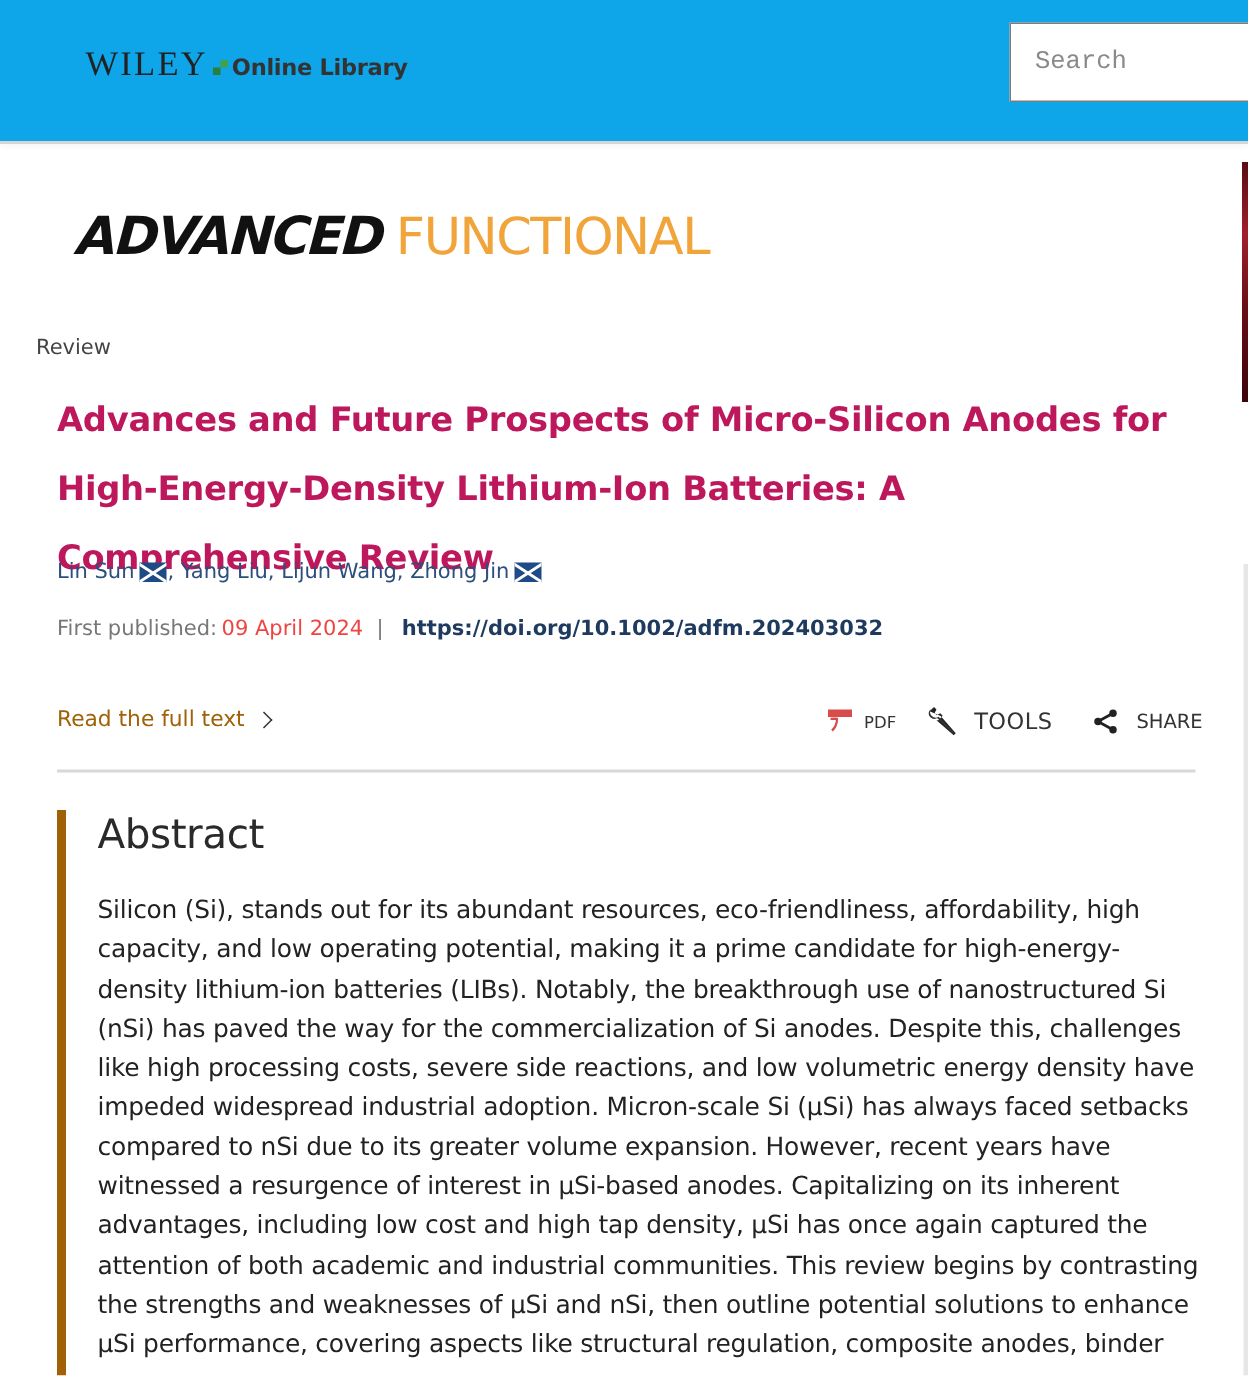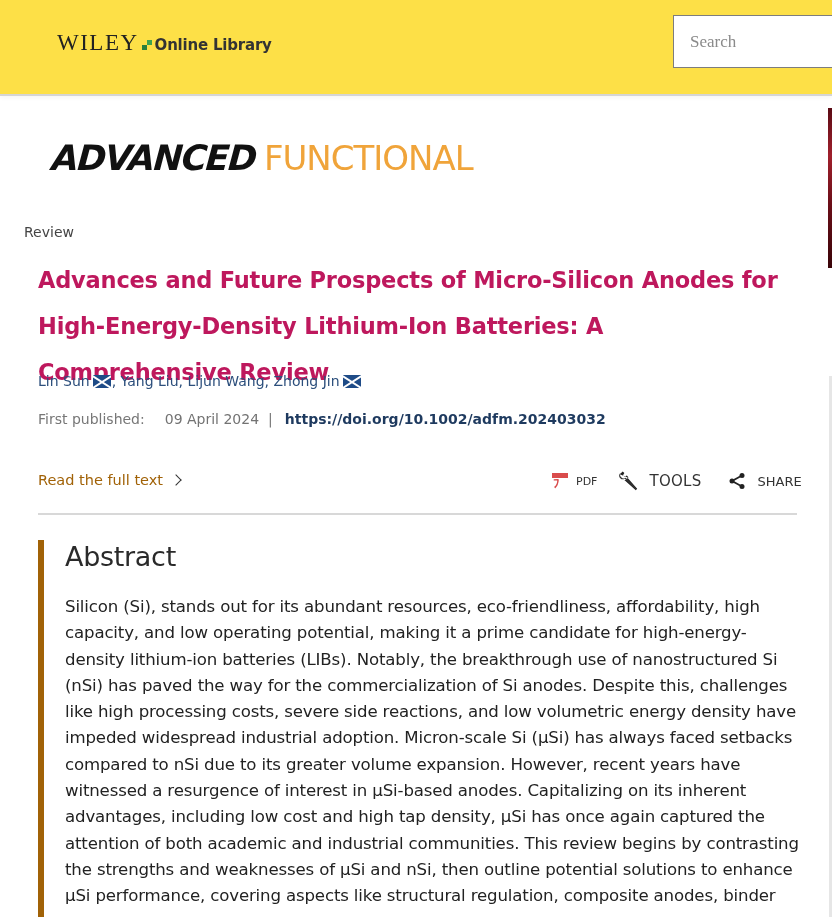--- a/index.html
+++ b/index.html
@@ -1,29 +1,29 @@
 <!DOCTYPE html>
 <html><head>
   <meta charset="utf-8">
   <style>
     * { box-sizing: border-box; margin: 0; padding: 0; }
     html, body { width: 832px; height: 917px; overflow: hidden; background: #ffffff; }
     body { font-family: "DejaVu Sans", "Liberation Sans", sans-serif; color: #1c1d1e; position: relative; }
 
-    .topbar { position: absolute; left: 0; top: 0; width: 832px; height: 96px; background: #fde047; border-bottom: 2px solid #d5d5d5; box-shadow: 0 2px 4px rgba(0,0,0,0.04); }
+    .topbar { position: absolute; left: 0; top: 0; width: 832px; height: 96px; background: #0ea5e9; border-bottom: 2px solid #d5d5d5; box-shadow: 0 2px 4px rgba(0,0,0,0.04); }
     .wiley-logo { position: absolute; left: 57px; top: 30px; display: flex; align-items: baseline; }
     .wiley-word { font-family: "Liberation Serif", serif; font-size: 23px; letter-spacing: 1.5px; color: #222; font-weight: normal; }
     .wiley-mark { display: inline-block; width: 10px; height: 10px; position: relative; margin: 0 3px 0 3px; top: 0px; }
     .wiley-mark i { position: absolute; display: block; width: 5px; height: 5px; }
     .wiley-mark .a { left: 0; bottom: 0; background: #2a7f3b; }
     .wiley-mark .b { right: 0; top: 0; background: #3fa34d; }
     .wiley-ol { font-family: "DejaVu Sans", sans-serif; font-size: 15px; color: #333; font-weight: bold; letter-spacing: -0.2px; }
 
     .search-box { position: absolute; left: 673px; top: 15px; width: 170px; height: 53px; border: 1px solid #7d7d7d; background: #fff; padding: 0 16px; display: flex; align-items: center; }
-    .search-box input { border: none; outline: none; font-family: Liberation Serif, serif; font-size: 17px; color: #333; width: 100%; background: transparent; }
+    .search-box input { border: none; outline: none; font-family: Liberation Mono, monospace; font-size: 17px; color: #333; width: 100%; background: transparent; }
     .search-box input::placeholder { color: #8a8a8a; }
 
     .side-strip { position: absolute; left: 828px; top: 108px; width: 4px; height: 160px; background: linear-gradient(#5a0b14, #a0202c 30%, #6b0e18 60%, #3a0509); }
     .side-line { position: absolute; left: 829px; top: 376px; width: 3px; height: 541px; background: #e6e6e6; }
 
     .journal-banner { position: absolute; left: 52px; top: 136px; height: 44px; display: flex; align-items: center; font-family: "DejaVu Sans", sans-serif; font-size: 35px; letter-spacing: -1.5px; white-space: nowrap; }
     .jb-adv { font-weight: bold; font-style: italic; color: #111; transform: skewX(-4deg); display: inline-block; }
     .jb-fun { color: #f0a43a; font-weight: normal; margin-left: 8px; letter-spacing: -1px; font-size: 34px; }
     .jb-mat { font-weight: bold; font-style: italic; color: #111; margin-left: 10px; }
 
@@ -31,21 +31,21 @@
     .article-title { position: absolute; left: 38px; top: 257px; width: 760px; font-size: 22.5px; line-height: 46px; font-weight: bold; color: #be185d; letter-spacing: -0.2px; }
 
     .authors { position: absolute; left: 38px; top: 373px; font-size: 14px; color: #2c4f7c; display: flex; align-items: center; white-space: nowrap; }
     .mail-icon { display: inline-block; width: 18px; height: 13px; background: #1e4b87; position: relative; margin: 0 1px 0 3px; overflow: hidden; }
     .mail-icon::before, .mail-icon::after { content: ""; position: absolute; left: -2px; top: 6px; width: 22px; height: 1.5px; background: #fff; }
     .mail-icon::before { transform: rotate(33deg); }
     .mail-icon::after { transform: rotate(-33deg); }
 
     .pub-line { position: absolute; left: 38px; top: 411px; font-size: 14px; white-space: nowrap; display: flex; align-items: center; }
     .pub-label { color: #777; }
-    .pub-date { color: #737373; margin-left: 20px; }
+    .pub-date { color: #ef4444; margin-left: 3px; }
     .pub-sep { color: #777; margin: 0 12px 0 9px; }
     .doi-link { color: #1e3a5f; font-weight: bold; text-decoration: none; }
 
     .read-full { position: absolute; left: 38px; top: 472px; font-size: 14.5px; color: #a16207; display: flex; align-items: center; text-decoration: none; }
     .chev-right { display: inline-block; width: 8px; height: 8px; border-right: 1.8px solid #333; border-top: 1.8px solid #333; transform: rotate(45deg); margin-left: 9px; }
 
     .tools-row { position: absolute; left: 552px; top: 470px; display: flex; align-items: center; font-size: 13px; color: #333; }
     .tool-btn { display: flex; align-items: center; cursor: pointer; }
     .pdf-icon { width: 16px; height: 20px; position: relative; margin-right: 8px; }
     .pdf-icon .bar { position: absolute; left: 0; top: 2px; width: 16px; height: 5px; background: #d94c4c; }

